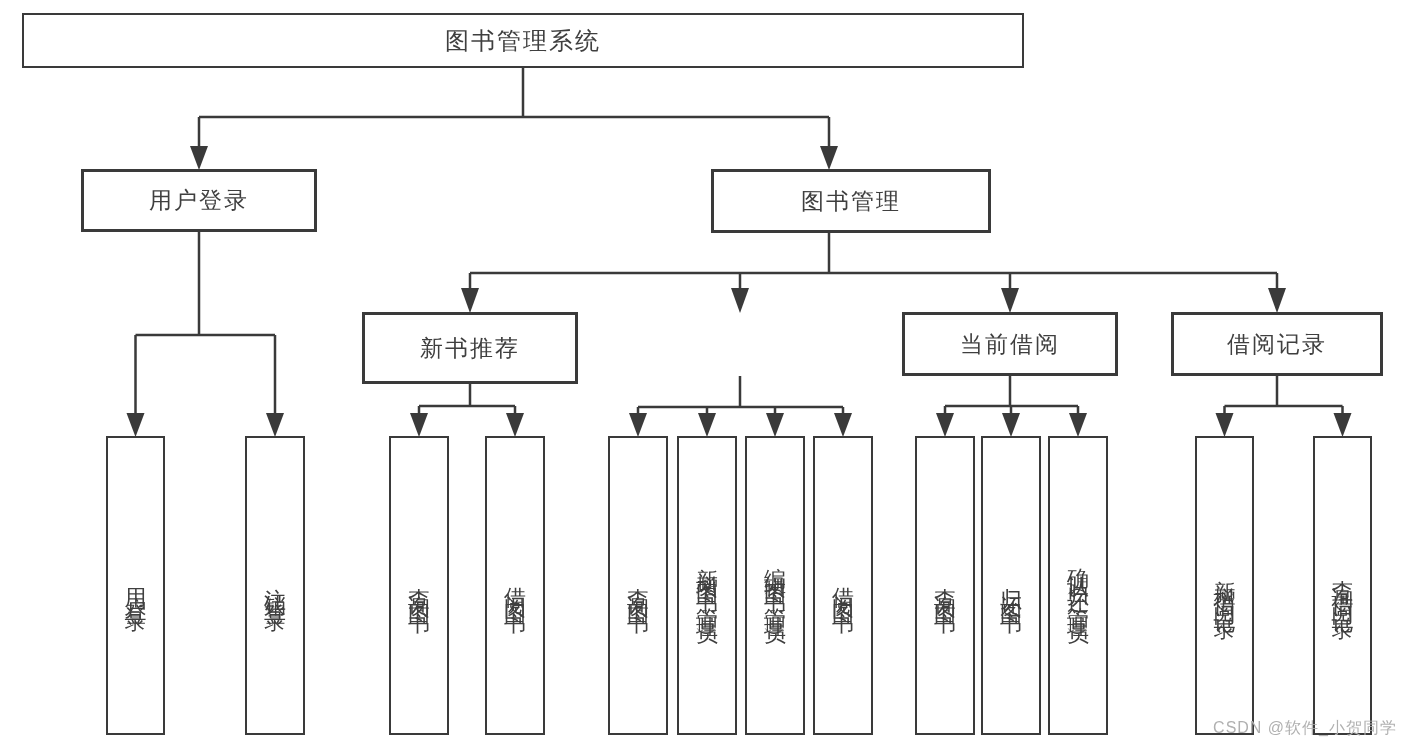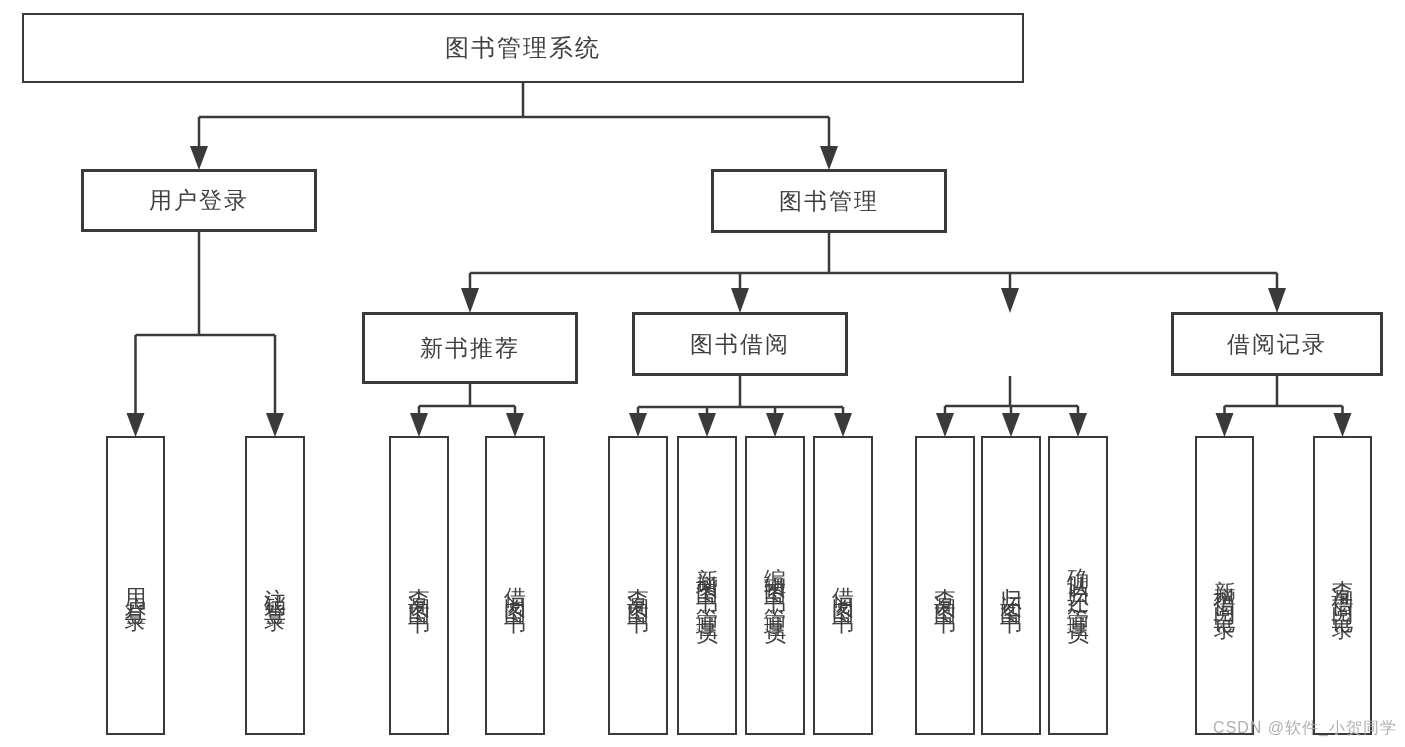--- a/index.html
+++ b/index.html
@@ -99,36 +99,36 @@
       <polygon class="arrow" points="1069,413 1087,413 1078,437"></polygon>
     </g>
 
     <g>
       <path class="wire" d="M1277 376 L1277 406 M1224.5 406 L1342.5 406 M1224.5 406 L1224.5 414 M1342.5 406 L1342.5 414"></path>
       <polygon class="arrow" points="1215.5,413 1233.5,413 1224.5,437"></polygon>
       <polygon class="arrow" points="1333.5,413 1351.5,413 1342.5,437"></polygon>
     </g>
   </svg>
 
-  <div class="node root" style="left:22px;top:13px;width:1002px;height:70px;">
+  <div class="node root" style="left:22px;top:13px;width:1002px;height:55px;">
     <span class="hlabel">图书管理系统</span>
   </div>
 
   <div class="node" style="left:81px;top:169px;width:236px;height:63px;">
     <span class="hlabel">用户登录</span>
   </div>
-  <div class="node" style="left:711px;top:169px;width:236px;height:64px;">
+  <div class="node" style="left:711px;top:169px;width:280px;height:64px;">
     <span class="hlabel">图书管理</span>
   </div>
 
   <div class="node" style="left:362px;top:312px;width:216px;height:72px;">
     <span class="hlabel">新书推荐</span>
   </div>
-  <div class="node" style="left:632px;top:312px;width:216px;height:64px;">
-    <span class="hlabel">图书借阅</span>
+  <div class="node" style="left:902px;top:312px;width:216px;height:64px;">
+    <span class="hlabel">当前借阅</span>
   </div>
   <div class="node" style="left:1171px;top:312px;width:212px;height:64px;">
     <span class="hlabel">借阅记录</span>
   </div>
 
   <div class="node leaf" style="left:106px;width:59px;">
     <span class="vlabel">用户登录</span>
   </div>
   <div class="node leaf" style="left:245px;">
     <span class="vlabel">注销登录</span>

